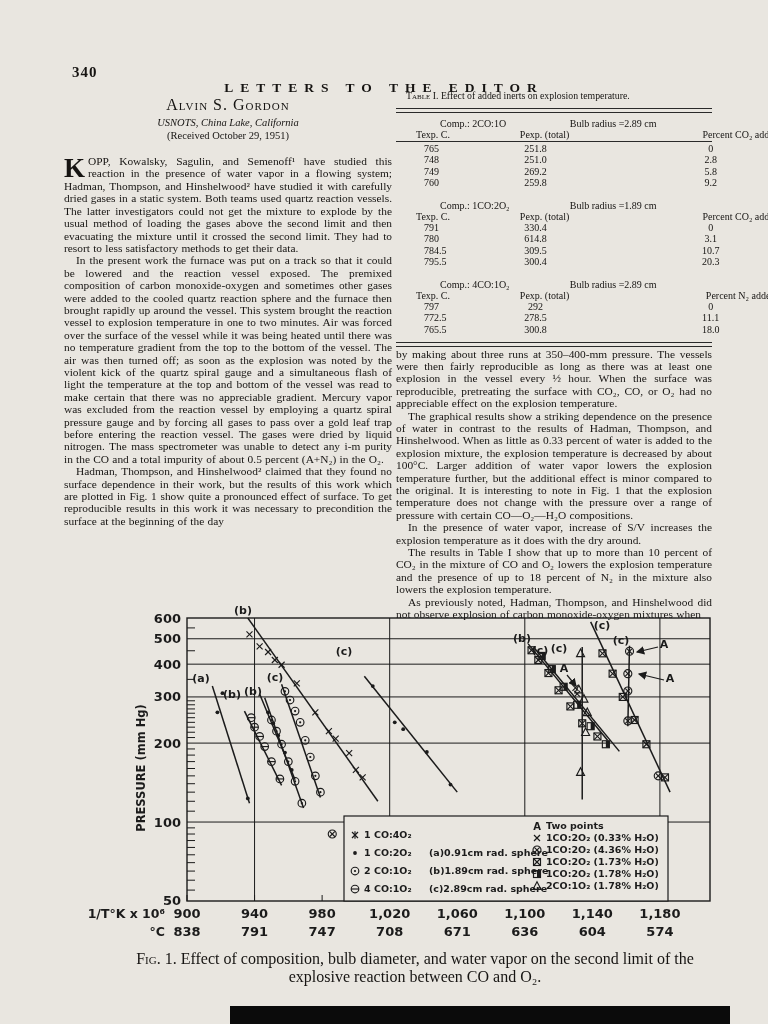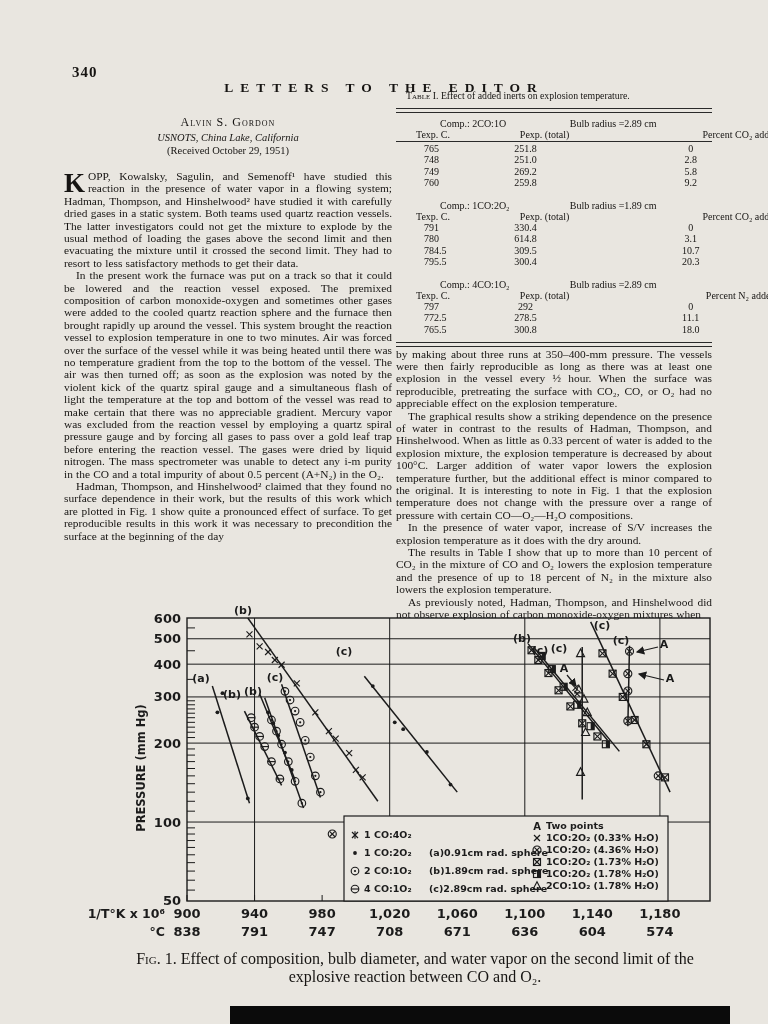--- a/index.html
+++ b/index.html
@@ -7,38 +7,38 @@
     background-image:radial-gradient(#ddd9d1 0.5px, transparent 0.6px);
     background-size:6px 6px;color:#161412;overflow:hidden;
     font-family:"Liberation Serif","DejaVu Serif",serif;}
   .pgnum{position:absolute;top:64px;left:72px;font-size:15px;font-weight:bold;letter-spacing:1px;}
   .runhead{position:absolute;top:80px;left:0;width:100%;text-align:center;font-size:13.5px;
     font-weight:bold;letter-spacing:7px;}
   .colL{position:absolute;top:95px;left:64px;width:328px;}
   .colR{position:absolute;top:90px;left:396px;width:316px;}
   h1{font-size:14.5px;font-weight:bold;text-align:center;margin:0 6px 10px 6px;line-height:1.35;}
   .byline{text-align:center;font-size:10.5px;line-height:1.3;margin-bottom:12px;}
-  .byline .au{font-variant:small-caps;letter-spacing:1px;font-size:12px;margin-top:20px;}
+  .byline .au{font-variant:small-caps;letter-spacing:1px;font-size:16px;}
   .byline .af{font-style:italic;}
   p.body{font-size:11.4px;line-height:12.4px;text-align:justify;margin:0;text-indent:12px;
     word-spacing:0.4px;}
   p.body.first{text-indent:0;}
   .dropcap{float:left;font-size:27px;line-height:22px;font-weight:bold;padding:2px 3px 0 0;}
   
   .tcap{font-size:9.8px;text-align:left;margin:0 10px 7px 10px;}
   .tcap .sc{font-variant:small-caps;}
   .rule{border-top:1px solid #2a2a2a;height:0;margin:1px 0;}
   .rule.dbl{border-bottom:1px solid #2a2a2a;height:2.5px;}
   .sh1{display:grid;grid-template-columns:55% 45%;font-size:10px;margin-top:5px;}
   .sh1 span:first-child{padding-left:44px;}
   .sh2{display:grid;grid-template-columns:24% 34% 42%;font-size:10px;gap:48px;}
   .sh2 span:nth-child(1){padding-left:20px;}
   .sh2 span:nth-child(2){text-align:left;}
   .sh2 span:nth-child(3){text-align:center;padding-right:2px;}
-  .trow{display:grid;grid-template-columns:24% 34% 42%;font-size:10px;line-height:11.5px;}
+  .trow{display:grid;grid-template-columns:24% 34% 42%;font-size:10px;line-height:11.5px;gap:10px;}
   .trow span:nth-child(1){padding-left:28px;}
   .trow span:nth-child(2){text-align:center;}
   .trow span:nth-child(3){text-align:center;padding-left:90px;}
   .secgap{height:6px;}
   .rtext{}
   
   .fig{position:absolute;top:598px;left:85px;width:660px;}
   svg text{fill:#1b1b1b;font-family:"DejaVu Sans","Liberation Sans",sans-serif;}
   .figcap{font-size:16px;text-align:center;margin-top:4px;padding:0 20px;}
   .figcap .sc{font-variant:small-caps;}

